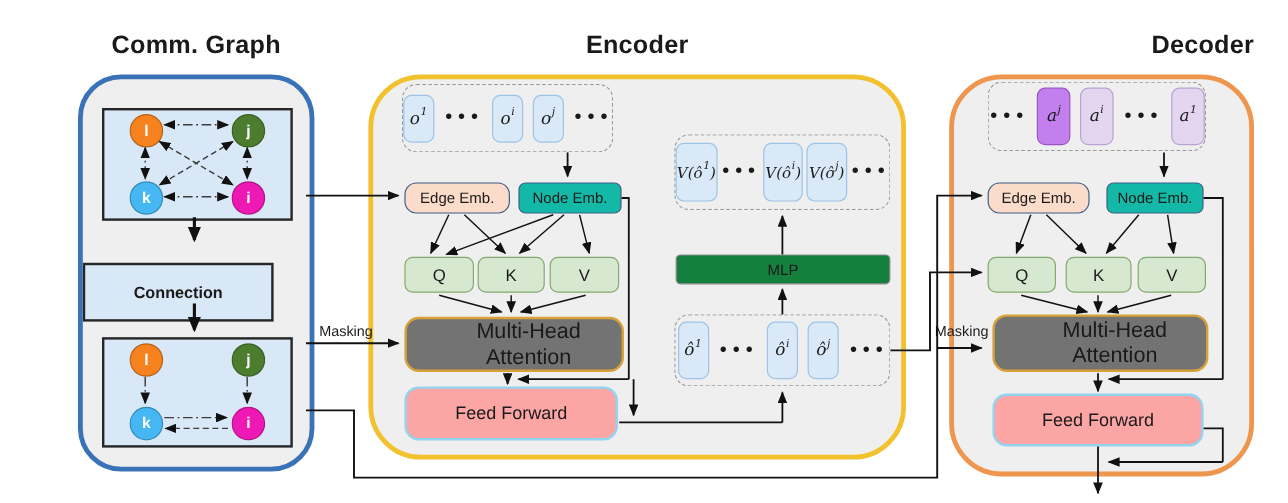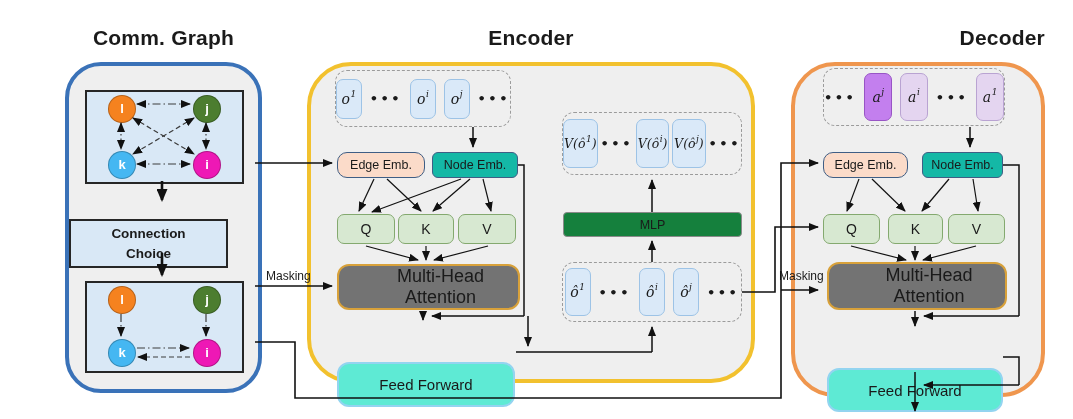--- a/index.html
+++ b/index.html
@@ -14,21 +14,21 @@
   .gbox{position:absolute;background:#d9e8f6;border:2px solid #262626;}
   .node{position:absolute;width:26px;height:26px;border-radius:50%;color:#fff;
         font-size:13px;font-weight:600;text-align:center;line-height:25px;border:1px solid rgba(0,0,0,.25);}
   .ccbox{position:absolute;background:#d9e8f6;border:2px solid #262626;text-align:center;
          font-weight:bold;font-size:13.5px;line-height:1.45;display:flex;flex-direction:column;justify-content:center;}
   .lbl{position:absolute;display:flex;align-items:center;justify-content:center;text-align:center;box-sizing:border-box;}
   .emb-e{background:#fbdbc9;border:1.4px solid #3f5e85;border-radius:10px;font-size:12.5px;}
   .emb-n{background:#14b8a6;border:1.4px solid #3f5e85;border-radius:6px;font-size:12.5px;}
   .qkv{background:#d7e8d1;border:1.4px solid #84a96f;border-radius:7px;font-size:14px;}
   .mha{background:#737373;border:2px solid #d8a13a;border-radius:12px;font-size:18px;padding-left:24px;}
-  .ff{background:#5eead4;border:2px solid #93d4f0;border-radius:12px;font-size:15px;margin-top:40px;}
+  .ff{background:#fca5a5;border:2px solid #93d4f0;border-radius:12px;font-size:15px;}
   .mlp{background:#15803d;border:1.5px solid #8a8a8a;border-radius:4px;font-size:12.5px;}
   .dashbox{position:absolute;border:1.6px dashed #9b9b9b;border-radius:12px;
            display:flex;align-items:center;justify-content:center;gap:8px;box-sizing:border-box;}
   .chip{background:#dae9f8;border:1.3px solid #9dc3e6;border-radius:7px;
         display:flex;align-items:center;justify-content:center;
         font-family:"DejaVu Serif","Liberation Serif",serif;font-style:italic;font-size:14px;}
   .chip-o{width:26px;height:38px;}
   .chip-h{width:24px;height:46px;}
   .chip-v{width:46px;height:47px;font-size:12.5px;}
   .chip-a{width:26px;height:46px;}
@@ -56,21 +56,20 @@
   <div class="panel p-dec" style="left:791px;top:62px;width:246px;height:327px;"></div>
 
   <div class="gbox" style="left:85px;top:90px;width:155px;height:90px;"></div>
   <div class="node" style="left: 108px; top: 95px; background-color: rgb(245, 130, 31);">l</div>
   <div class="node" style="left: 193px; top: 95px; background-color: rgb(76, 125, 47);">j</div>
   <div class="node" style="left: 108px; top: 151px; background-color: rgb(69, 183, 242);">k</div>
   <div class="node" style="left: 193px; top: 151px; background-color: rgb(238, 24, 181);">i</div>
 
   <div class="ccbox" style="left:69px;top:207px;width:155px;height:45px;margin-top:12px;">
     <span>Connection</span>
-    <span>Choice</span>
   </div>
 
   <div class="gbox" style="left:85px;top:281px;width:155px;height:88px;"></div>
   <div class="node" style="left: 108px; top: 286px; background-color: rgb(245, 130, 31);">l</div>
   <div class="node" style="left: 193px; top: 286px; background-color: rgb(76, 125, 47);">j</div>
   <div class="node" style="left: 108px; top: 339px; background-color: rgb(69, 183, 242);">k</div>
   <div class="node" style="left: 193px; top: 339px; background-color: rgb(238, 24, 181);">i</div>
 
   <div class="dashbox" style="left:335px;top:70px;width:176px;height:57px;">
     <span class="chip chip-o">

